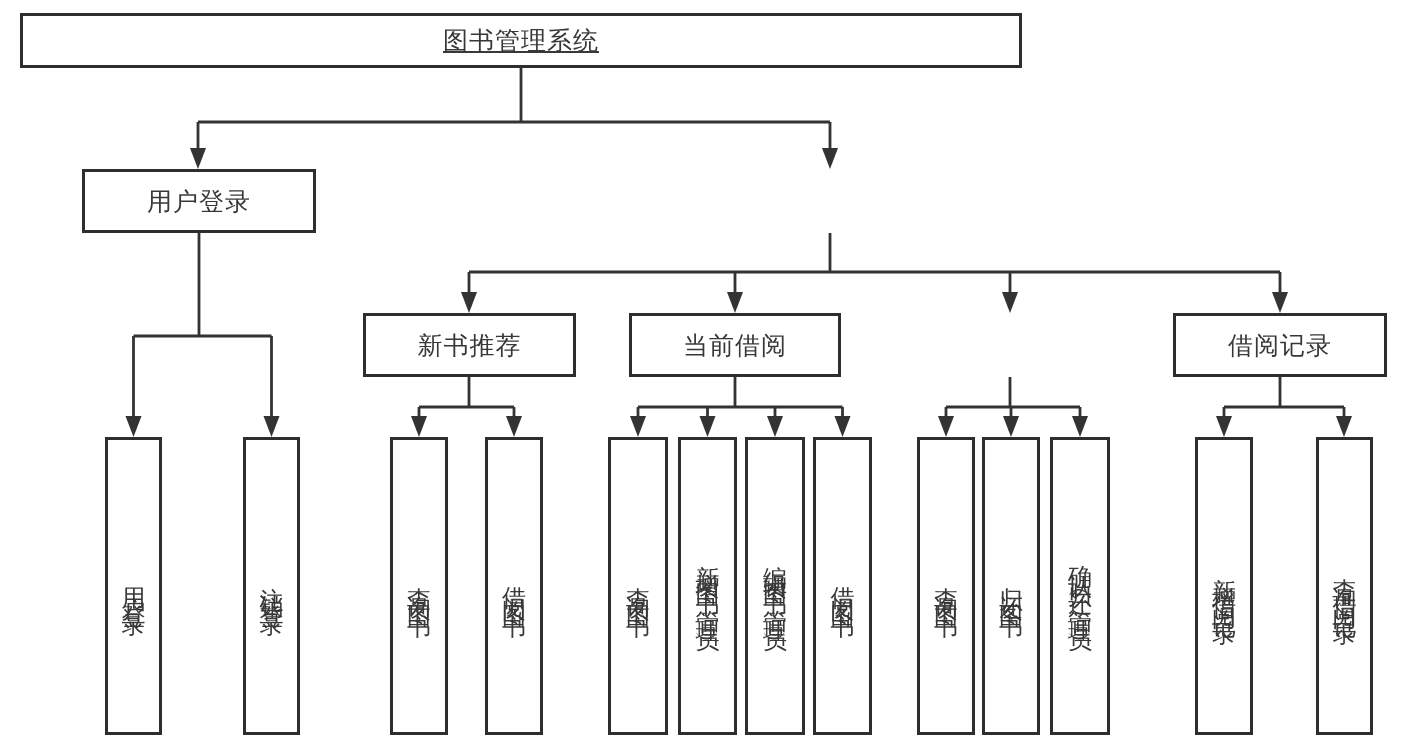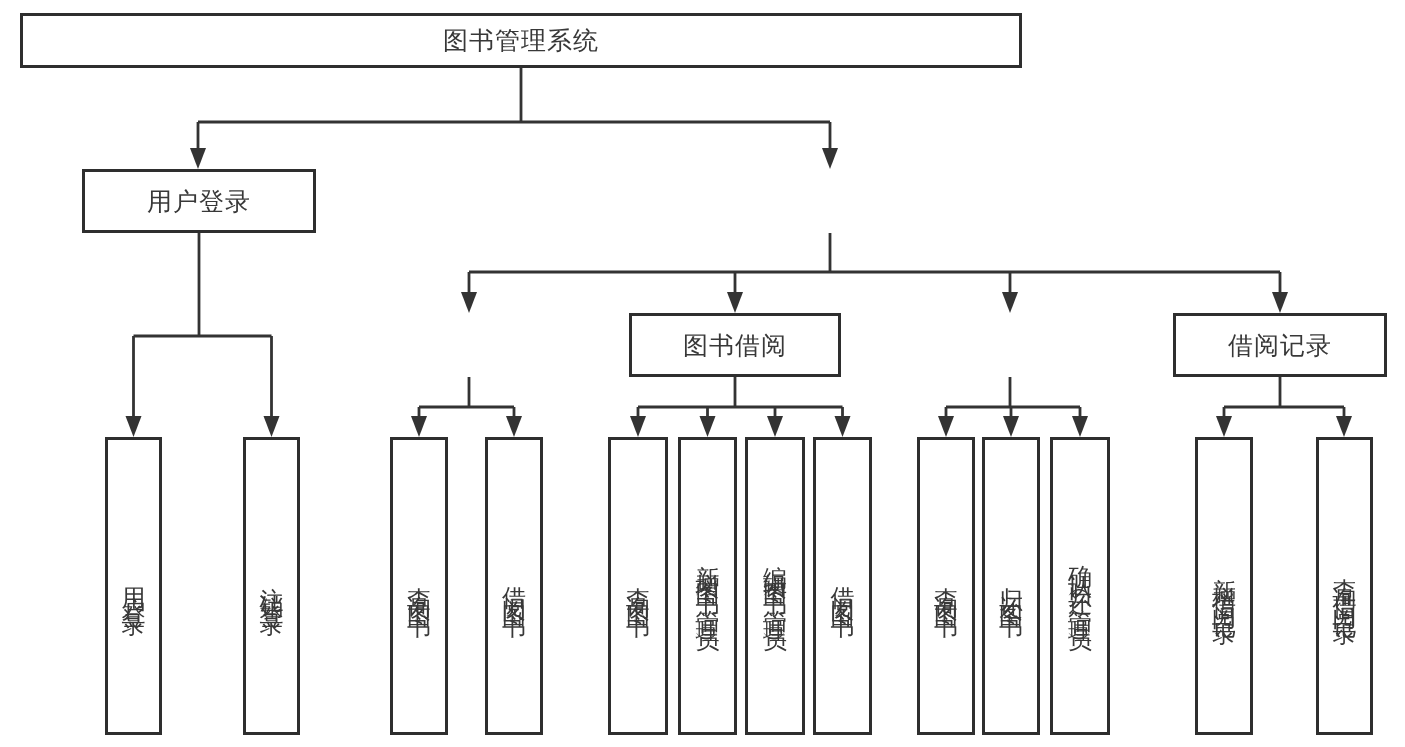--- a/index.html
+++ b/index.html
@@ -129,30 +129,33 @@
       <polygon points="767,416 783,416 775,437"></polygon>
       <polygon points="834.5,416 850.5,416 842.5,437"></polygon>
       <polygon points="938,416 954,416 946,437"></polygon>
       <polygon points="1003,416 1019,416 1011,437"></polygon>
       <polygon points="1072,416 1088,416 1080,437"></polygon>
       <polygon points="1216,416 1232,416 1224,437"></polygon>
       <polygon points="1336,416 1352,416 1344,437"></polygon>
     </g>
   </svg>
 
-  <div class="node h" style="left:20px; top:13px; width:1002px; height:55px;">
+  <div class="node h" style="left:20px; top:13px; width:1002px; height:55px;text-decoration:underline;">
     <span>图书管理系统</span>
   </div>
 
   <div class="node h" style="left:82px; top:169px; width:234px; height:64px;">
     <span>用户登录</span>
   </div>
 
+  <div class="node h" style="left:363px; top:313px; width:213px; height:64px;">
+    <span>新书推荐</span>
+  </div>
   <div class="node h" style="left:629px; top:313px; width:212px; height:64px;">
-    <span>图书借阅</span>
+    <span>当前借阅</span>
   </div>
   <div class="node h" style="left:1173px; top:313px; width:214px; height:64px;">
     <span>借阅记录</span>
   </div>
 
   <div class="node leaf" style="left:105px; top:437px; width:57px; height:298px;">
     <span>用户登录</span>
   </div>
   <div class="node leaf" style="left:243px; top:437px; width:57px; height:298px;">
     <span>注销登录</span>

